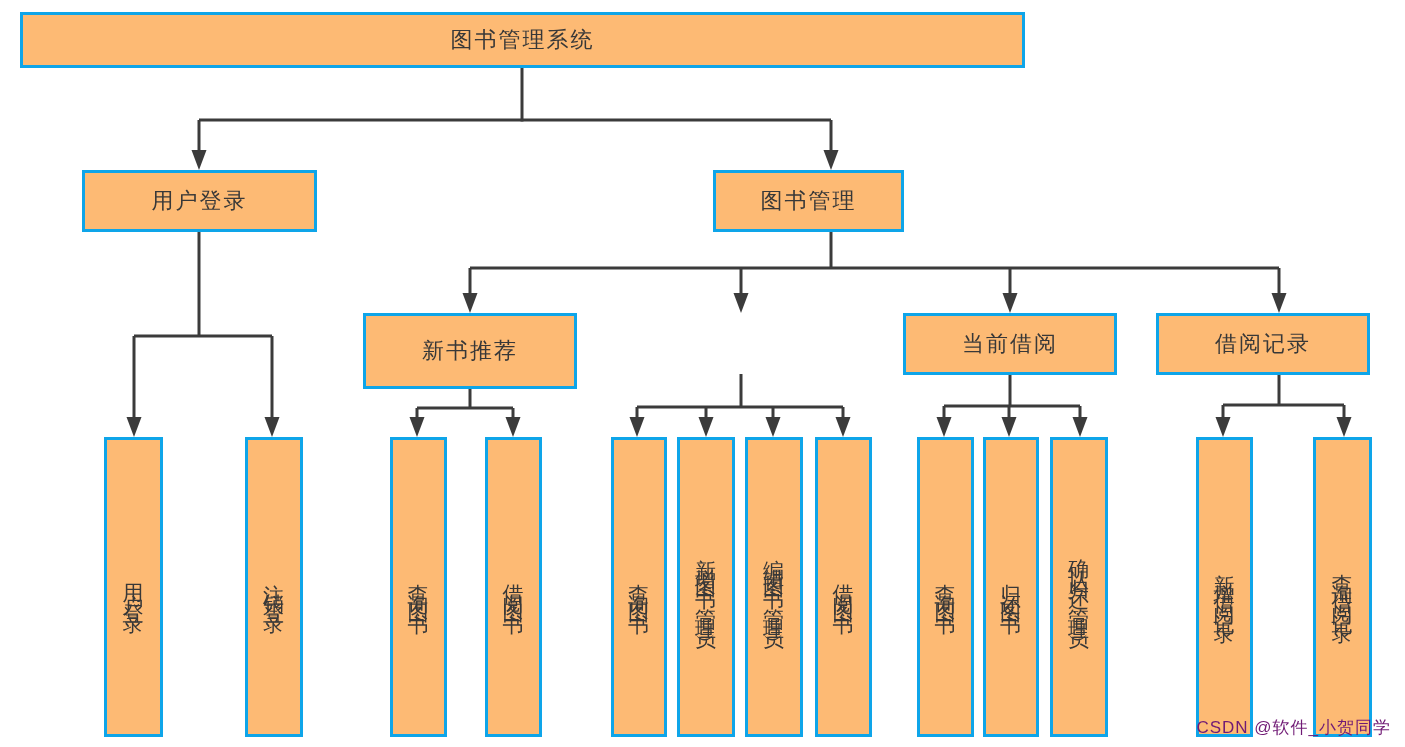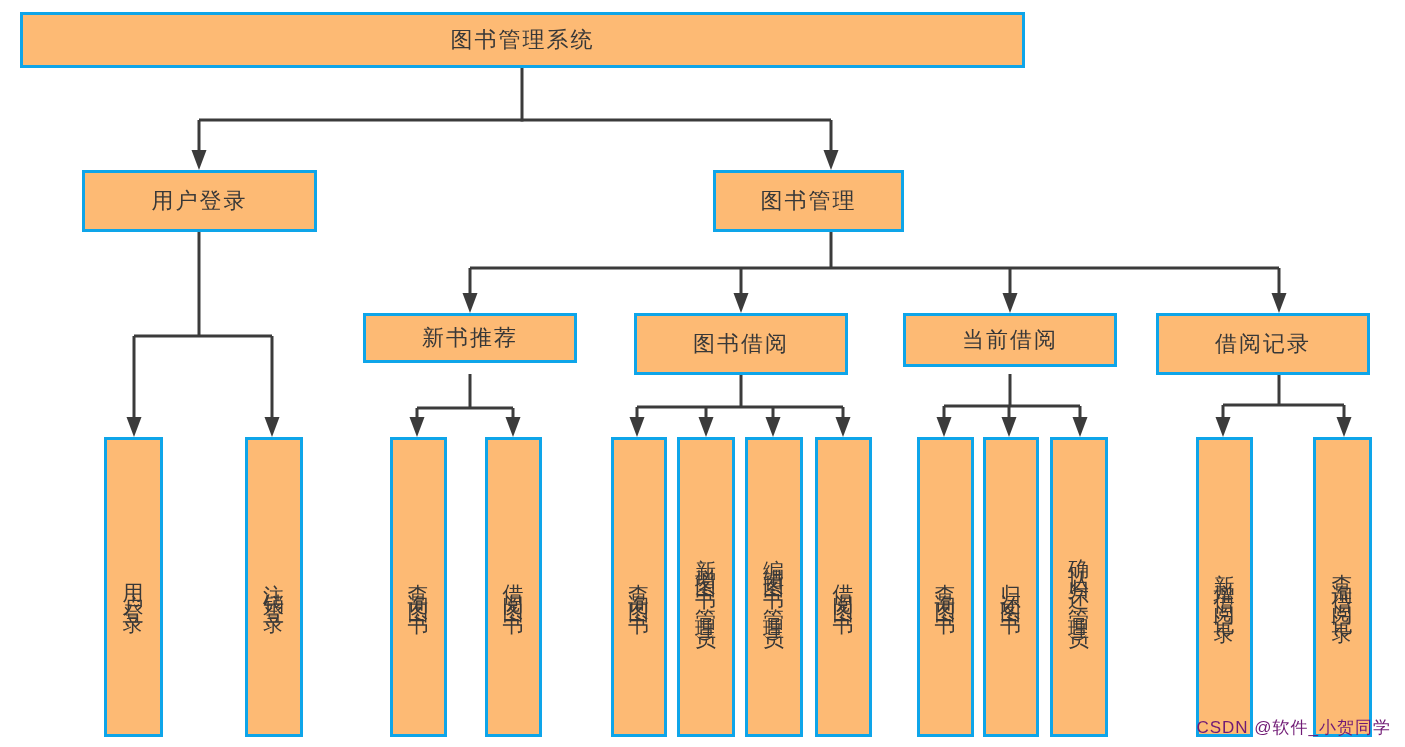--- a/index.html
+++ b/index.html
@@ -96,27 +96,24 @@
     <span>图书管理系统</span>
   </div>
 
   <div class="node h" style="left:82px;top:170px;width:235px;height:62px">
     <span>用户登录</span>
   </div>
   <div class="node h" style="left:713px;top:170px;width:191px;height:62px">
     <span>图书管理</span>
   </div>
 
-  <div class="node h" style="left:363px;top:313px;width:214px;height:50px">
+  <div class="node h" style="left:363px;top:313px;width:214px;height:76px">
     <span>新书推荐</span>
   </div>
-  <div class="node h" style="left:634px;top:313px;width:214px;height:62px">
-    <span>图书借阅</span>
-  </div>
-  <div class="node h" style="left:903px;top:313px;width:214px;height:54px">
+  <div class="node h" style="left:903px;top:313px;width:214px;height:62px">
     <span>当前借阅</span>
   </div>
   <div class="node h" style="left:1156px;top:313px;width:214px;height:62px">
     <span>借阅记录</span>
   </div>
 
   <div class="node v" style="left:104px;top:437px;width:59px;height:300px">
     <span>用户登录</span>
   </div>
   <div class="node v" style="left:245px;top:437px;width:58px;height:300px">

